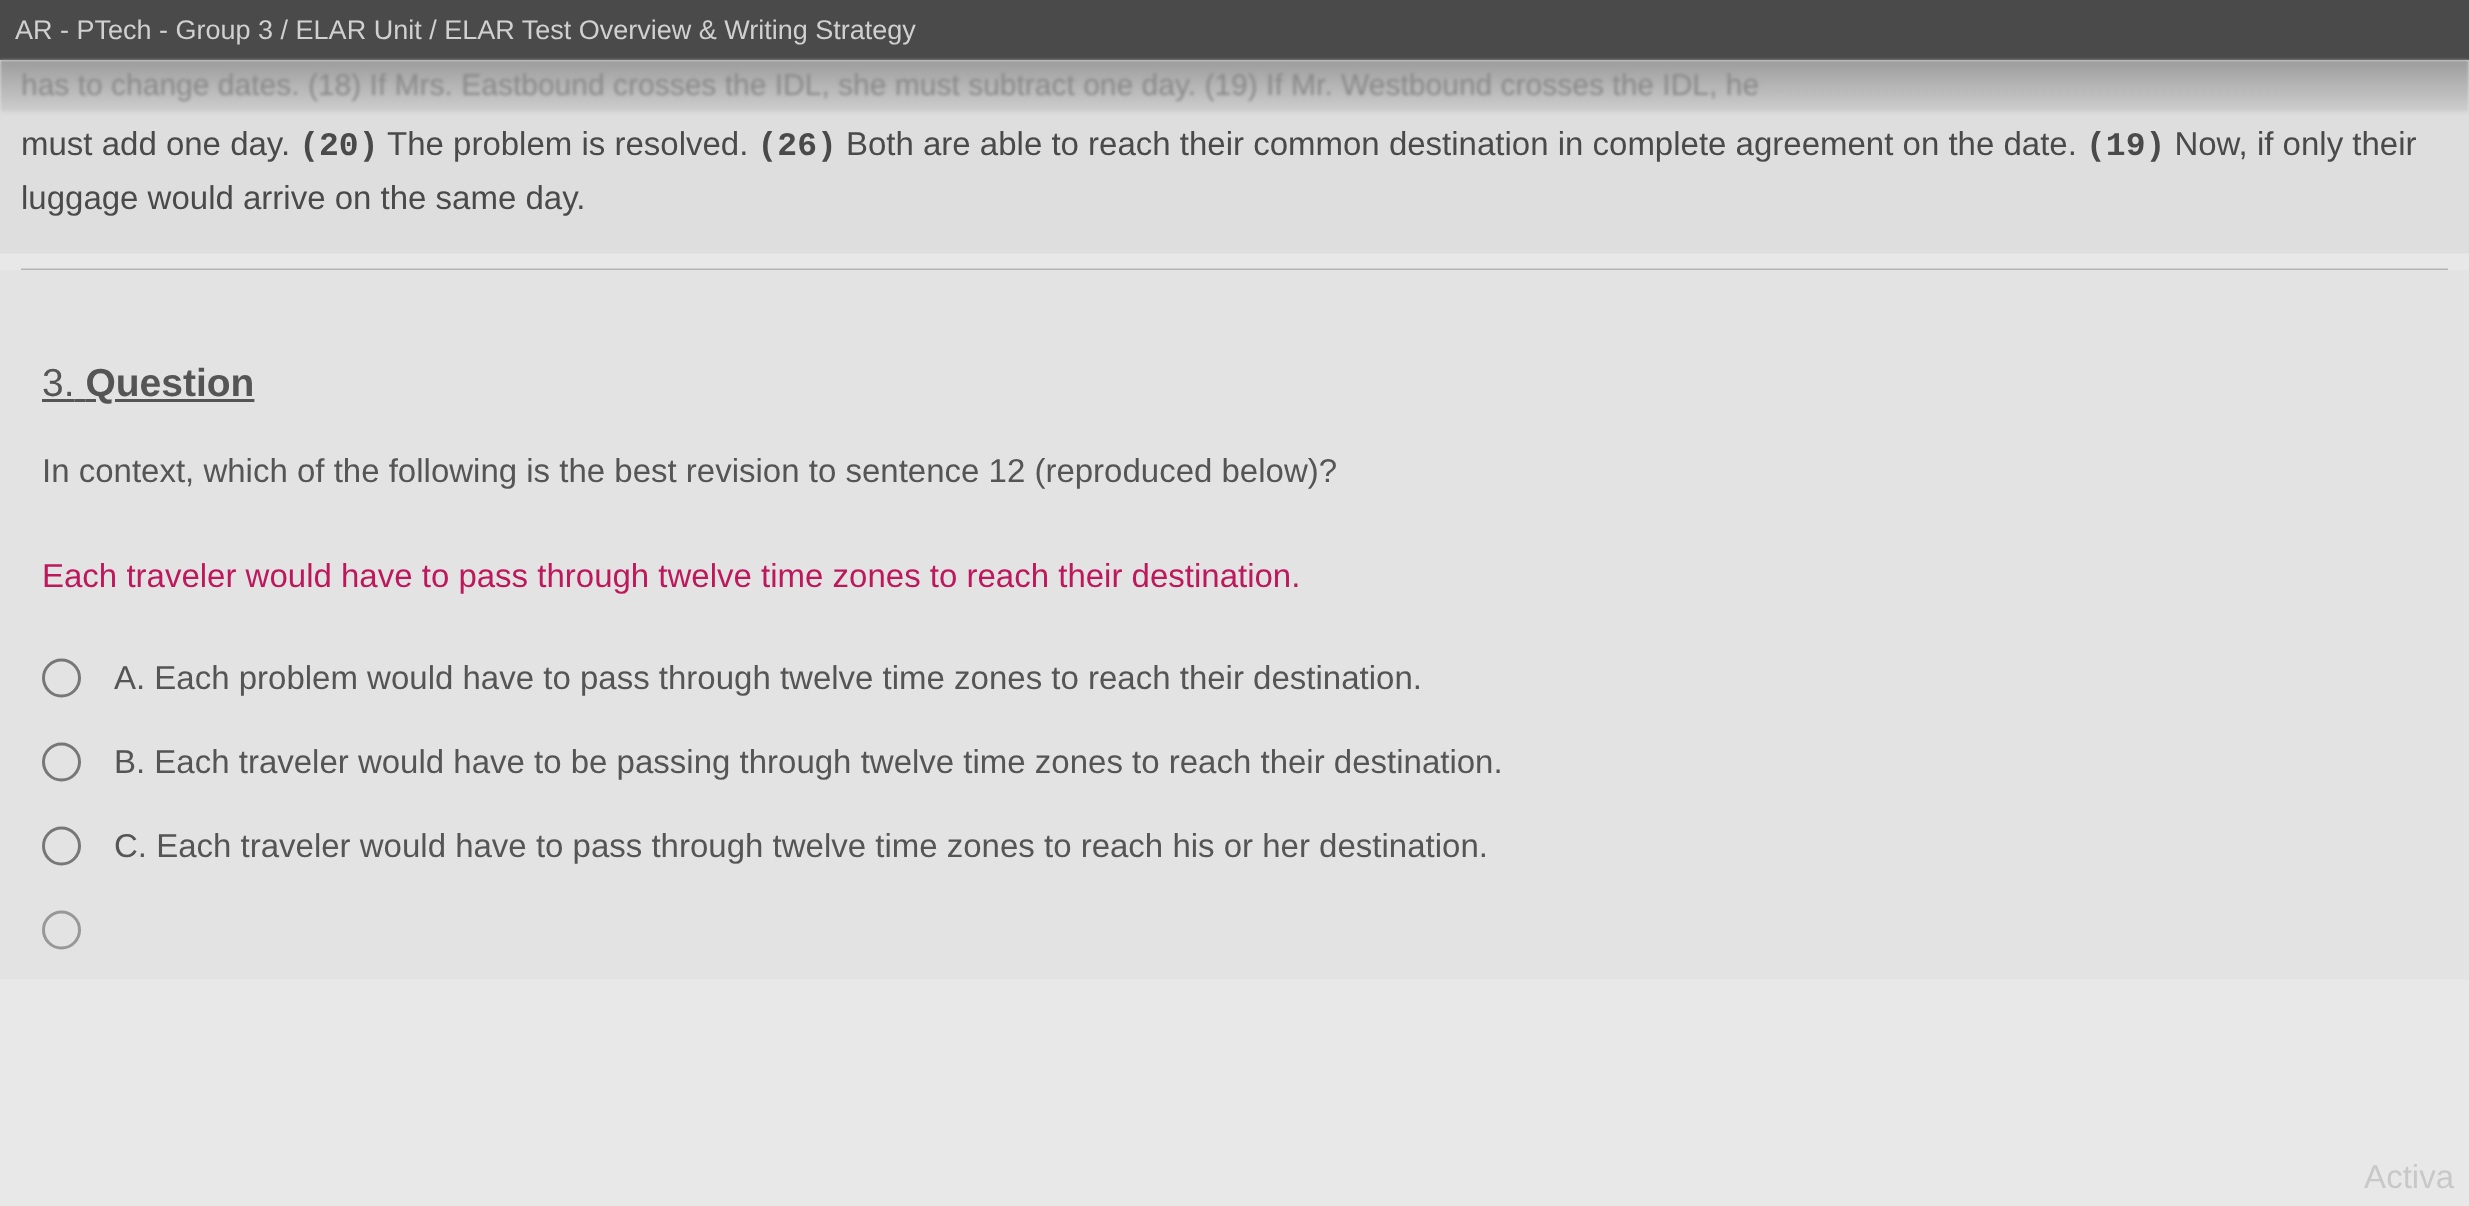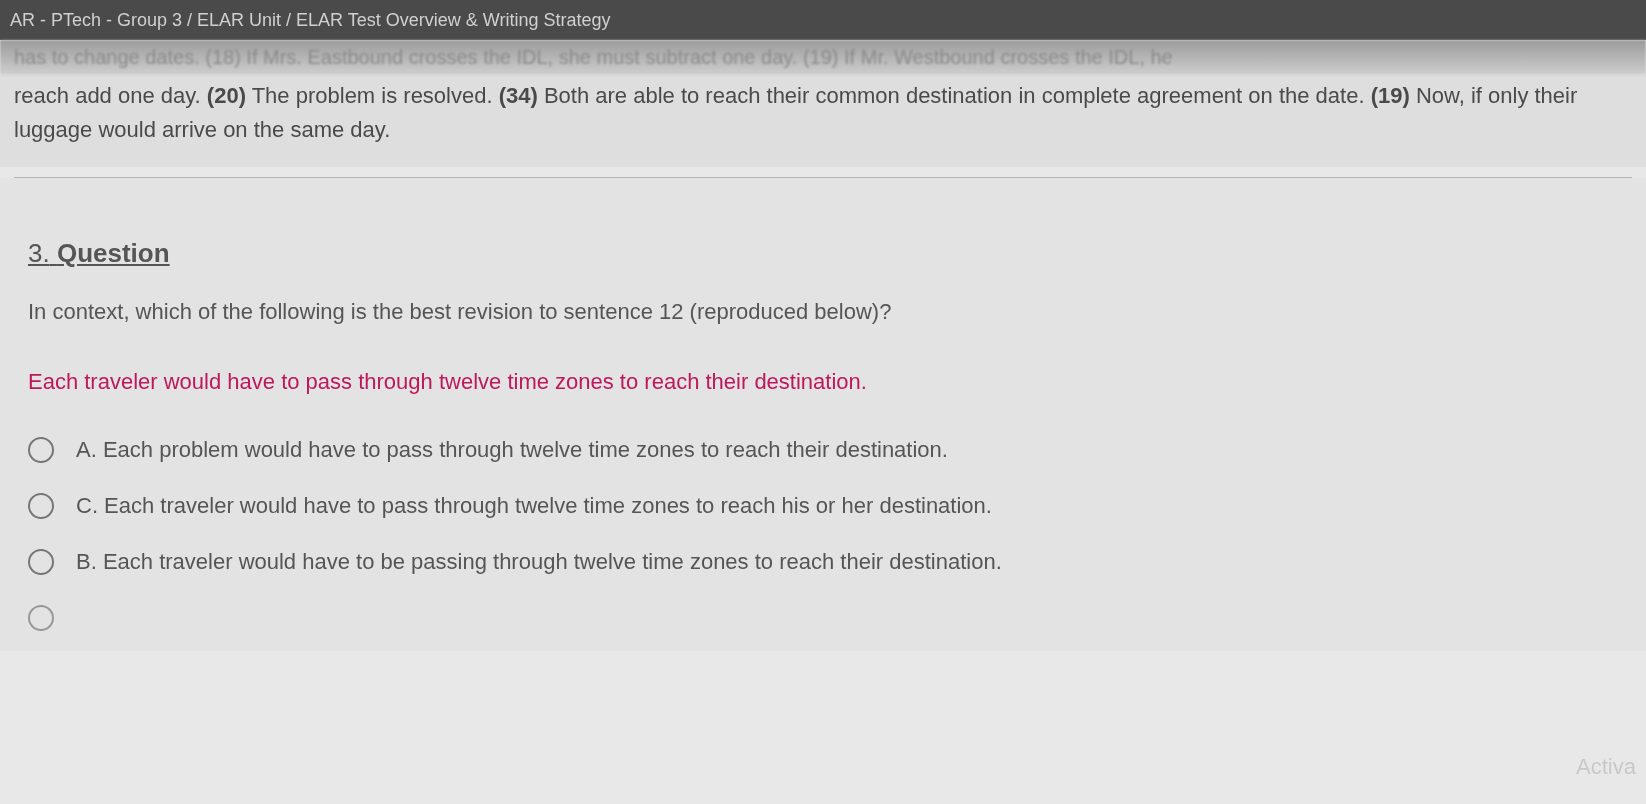--- a/index.html
+++ b/index.html
@@ -34,20 +34,21 @@
     }
     .passage-text {
       padding: 4px 14px 20px 14px;
       font-size: 22px;
       color: #4a4a4a;
       line-height: 1.55;
       background-color: #dedede;
     }
     .passage-text .bold {
       font-weight: bold;
+      font-family: Liberation Mono, monospace;
     }
     .divider {
       border: none;
       border-top: 1px solid #b5b5b5;
       margin: 10px 14px 0 14px;
     }
     .question-block {
       padding: 60px 28px 20px 28px;
       background-color: #e3e3e3;
     }
@@ -87,40 +88,40 @@
       margin-right: 22px;
       flex-shrink: 0;
       background-color: transparent;
     }
     .option-text {
       font-size: 22px;
       color: #555;
     }
     .watermark {
       position: absolute;
-      bottom: 24px;
+      bottom: 6px;
       right: 10px;
       font-size: 22px;
       color: #aaa;
       opacity: 0.5;
     }
   </style>
 </head>
 <body>
 
 <div class="breadcrumb-bar">
   <span>AR - PTech - Group 3 / ELAR Unit / ELAR Test Overview &amp; Writing Strategy</span>
 </div>
 
 <div class="blurred-line">
   <span>has to change dates. (18) If Mrs. Eastbound crosses the IDL, she must subtract one day. (19) If Mr. Westbound crosses the IDL, he</span>
 </div>
 
 <div class="passage-text">
-  <span>reach add one day. </span><span class="bold">(20)</span><span> The problem is resolved. </span><span class="bold">(34)</span><span> Both are able to reach their common destination in complete agreement on the date. </span><span class="bold">(19)</span><span> Now, if only their luggage would arrive on the same day.</span>
+  <span>must add one day. </span><span class="bold">(20)</span><span> The problem is resolved. </span><span class="bold">(26)</span><span> Both are able to reach their common destination in complete agreement on the date. </span><span class="bold">(19)</span><span> Now, if only their luggage would arrive on the same day.</span>
 </div>
 
 <hr class="divider">
 
 <div class="question-block">
   <div class="question-title">
     <span class="qnum">3.</span>
     <span class="qword">Question</span>
   </div>
 
@@ -128,26 +129,26 @@
 
   <div class="question-quote">Each traveler would have to pass through twelve time zones to reach their destination.</div>
 
   <div class="option-row">
     <div class="radio-circle"></div>
     <div class="option-text">A. Each problem would have to pass through twelve time zones to reach their destination.</div>
   </div>
 
   <div class="option-row">
     <div class="radio-circle"></div>
-    <div class="option-text">C. Each traveler would have to pass through twelve time zones to reach his or her destination.</div>
+    <div class="option-text">B. Each traveler would have to be passing through twelve time zones to reach their destination.</div>
   </div>
 
   <div class="option-row">
     <div class="radio-circle"></div>
-    <div class="option-text">B. Each traveler would have to be passing through twelve time zones to reach their destination.</div>
+    <div class="option-text">C. Each traveler would have to pass through twelve time zones to reach his or her destination.</div>
   </div>
 
   <div class="option-row" style="margin-bottom:0; opacity:0.7;">
     <div class="radio-circle"></div>
   </div>
 </div>
 
 <div class="watermark">Activa</div>
 
 </body></html>

